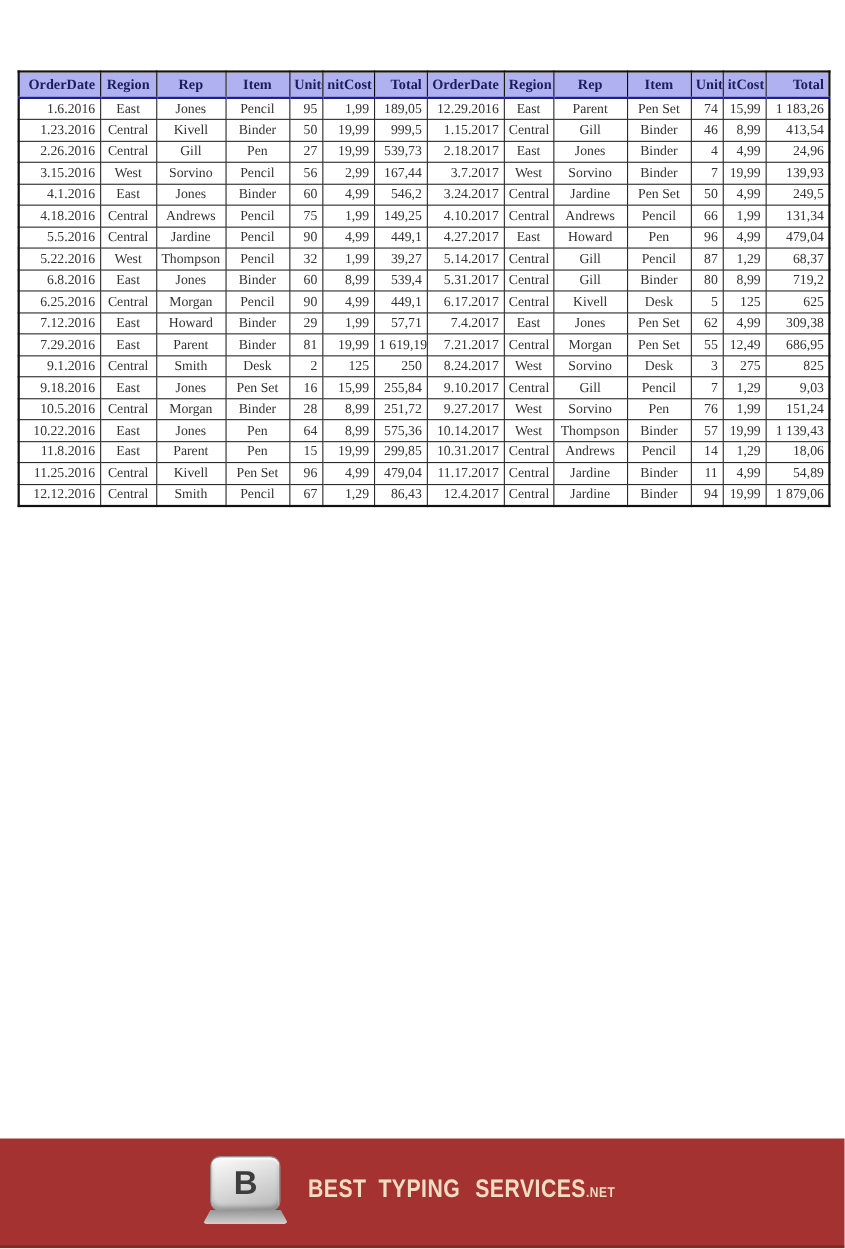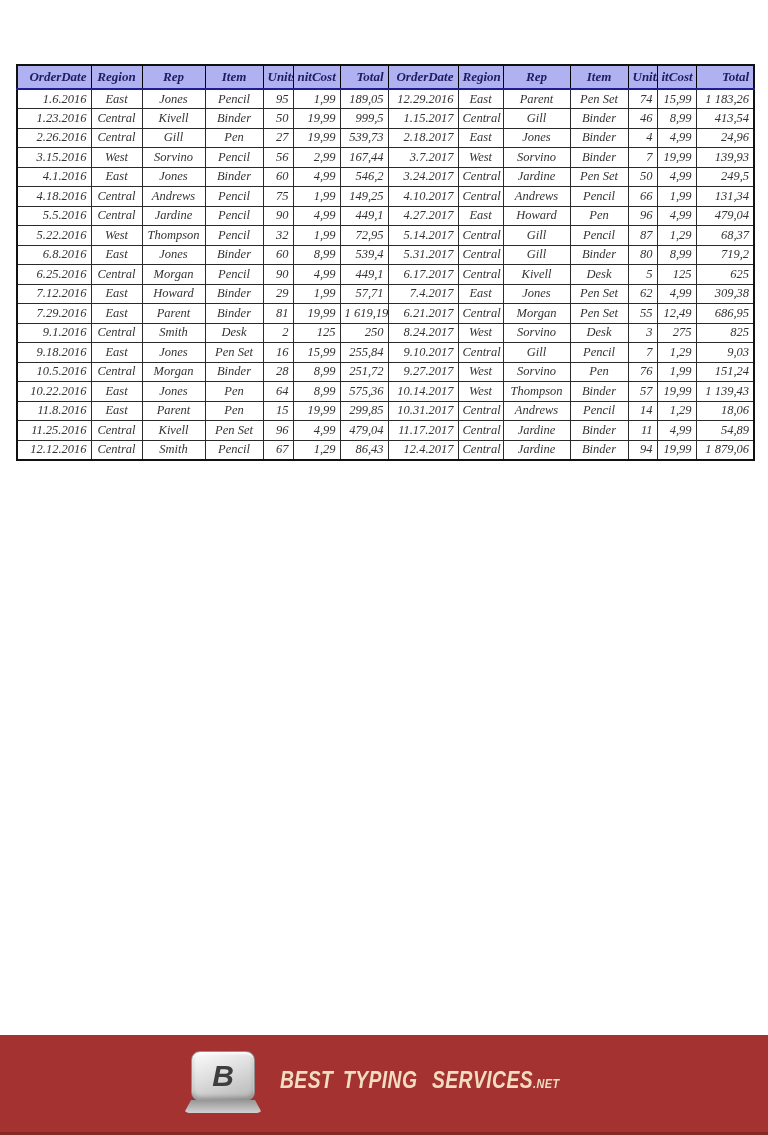--- a/index.html
+++ b/index.html
@@ -10,21 +10,20 @@
     --grid-border:#2a2a2a;
   }
   *{margin:0;padding:0;box-sizing:border-box;}
   html,body{background:#ffffff;}
   .page{
     position:relative;
     width:768px;height:1135px;
     background:#ffffff;
     overflow:hidden;
     font-family:"Liberation Serif","DejaVu Serif",serif;
-    font-style:italic;
   }
   
   .table-wrap{
     position:absolute;left:16px;top:64px;width:737px;
   }
   table{
     width:737px;
     border-collapse:collapse;
     table-layout:fixed;
     border:2px solid #111;
@@ -250,21 +249,21 @@
             <td class="al-r">4,99</td>
             <td class="al-r">479,04</td>
           </tr>
           <tr>
             <td class="al-r">5.22.2016</td>
             <td class="al-c">West</td>
             <td class="al-c">Thompson</td>
             <td class="al-c">Pencil</td>
             <td class="al-r">32</td>
             <td class="al-r">1,99</td>
-            <td class="al-r">72,95</td>
+            <td class="al-r">39,27</td>
             <td class="al-r">5.14.2017</td>
             <td class="al-c">Central</td>
             <td class="al-c">Gill</td>
             <td class="al-c">Pencil</td>
             <td class="al-r">87</td>
             <td class="al-r">1,29</td>
             <td class="al-r">68,37</td>
           </tr>
           <tr>
             <td class="al-r">6.8.2016</td>
@@ -315,21 +314,21 @@
             <td class="al-r">309,38</td>
           </tr>
           <tr>
             <td class="al-r">7.29.2016</td>
             <td class="al-c">East</td>
             <td class="al-c">Parent</td>
             <td class="al-c">Binder</td>
             <td class="al-r">81</td>
             <td class="al-r">19,99</td>
             <td class="al-r">1 619,19</td>
-            <td class="al-r">6.21.2017</td>
+            <td class="al-r">7.21.2017</td>
             <td class="al-c">Central</td>
             <td class="al-c">Morgan</td>
             <td class="al-c">Pen Set</td>
             <td class="al-r">55</td>
             <td class="al-r">12,49</td>
             <td class="al-r">686,95</td>
           </tr>
           <tr>
             <td class="al-r">9.1.2016</td>
             <td class="al-c">Central</td>

